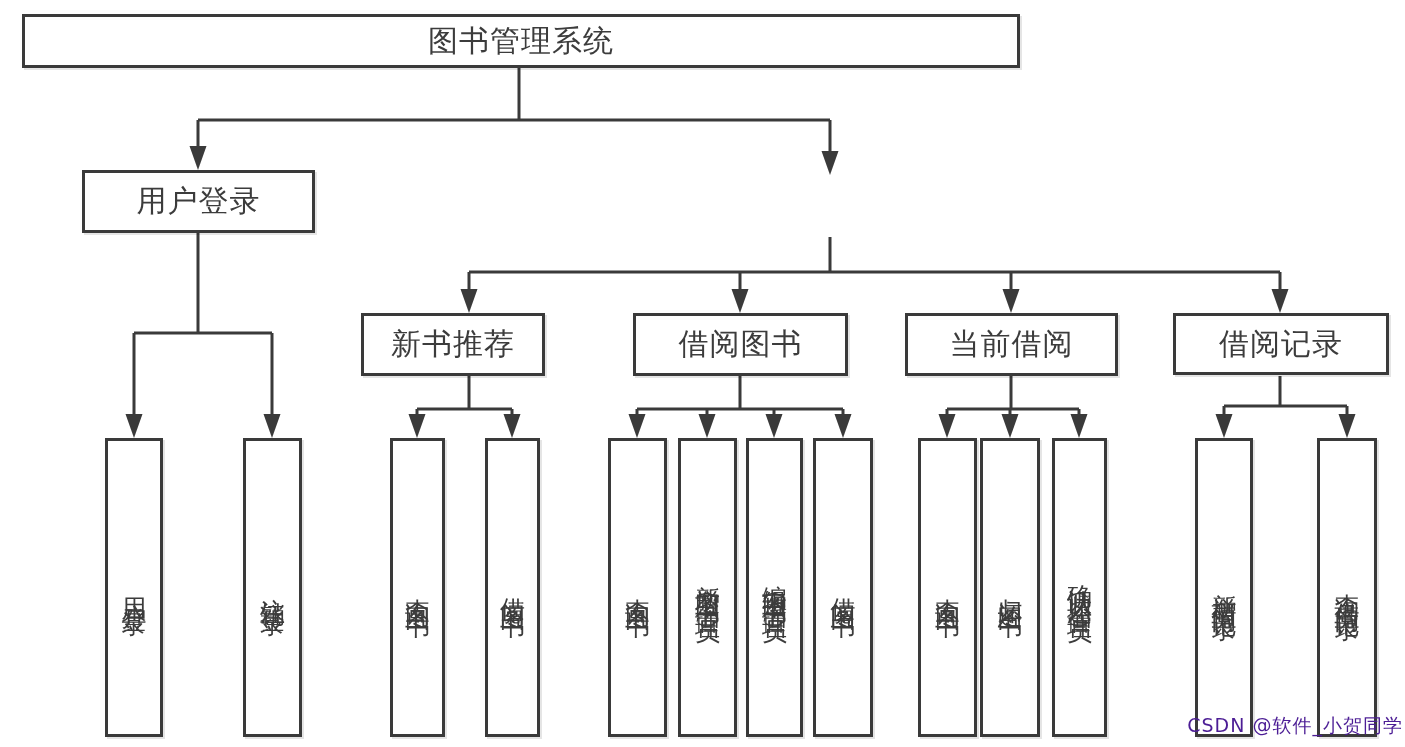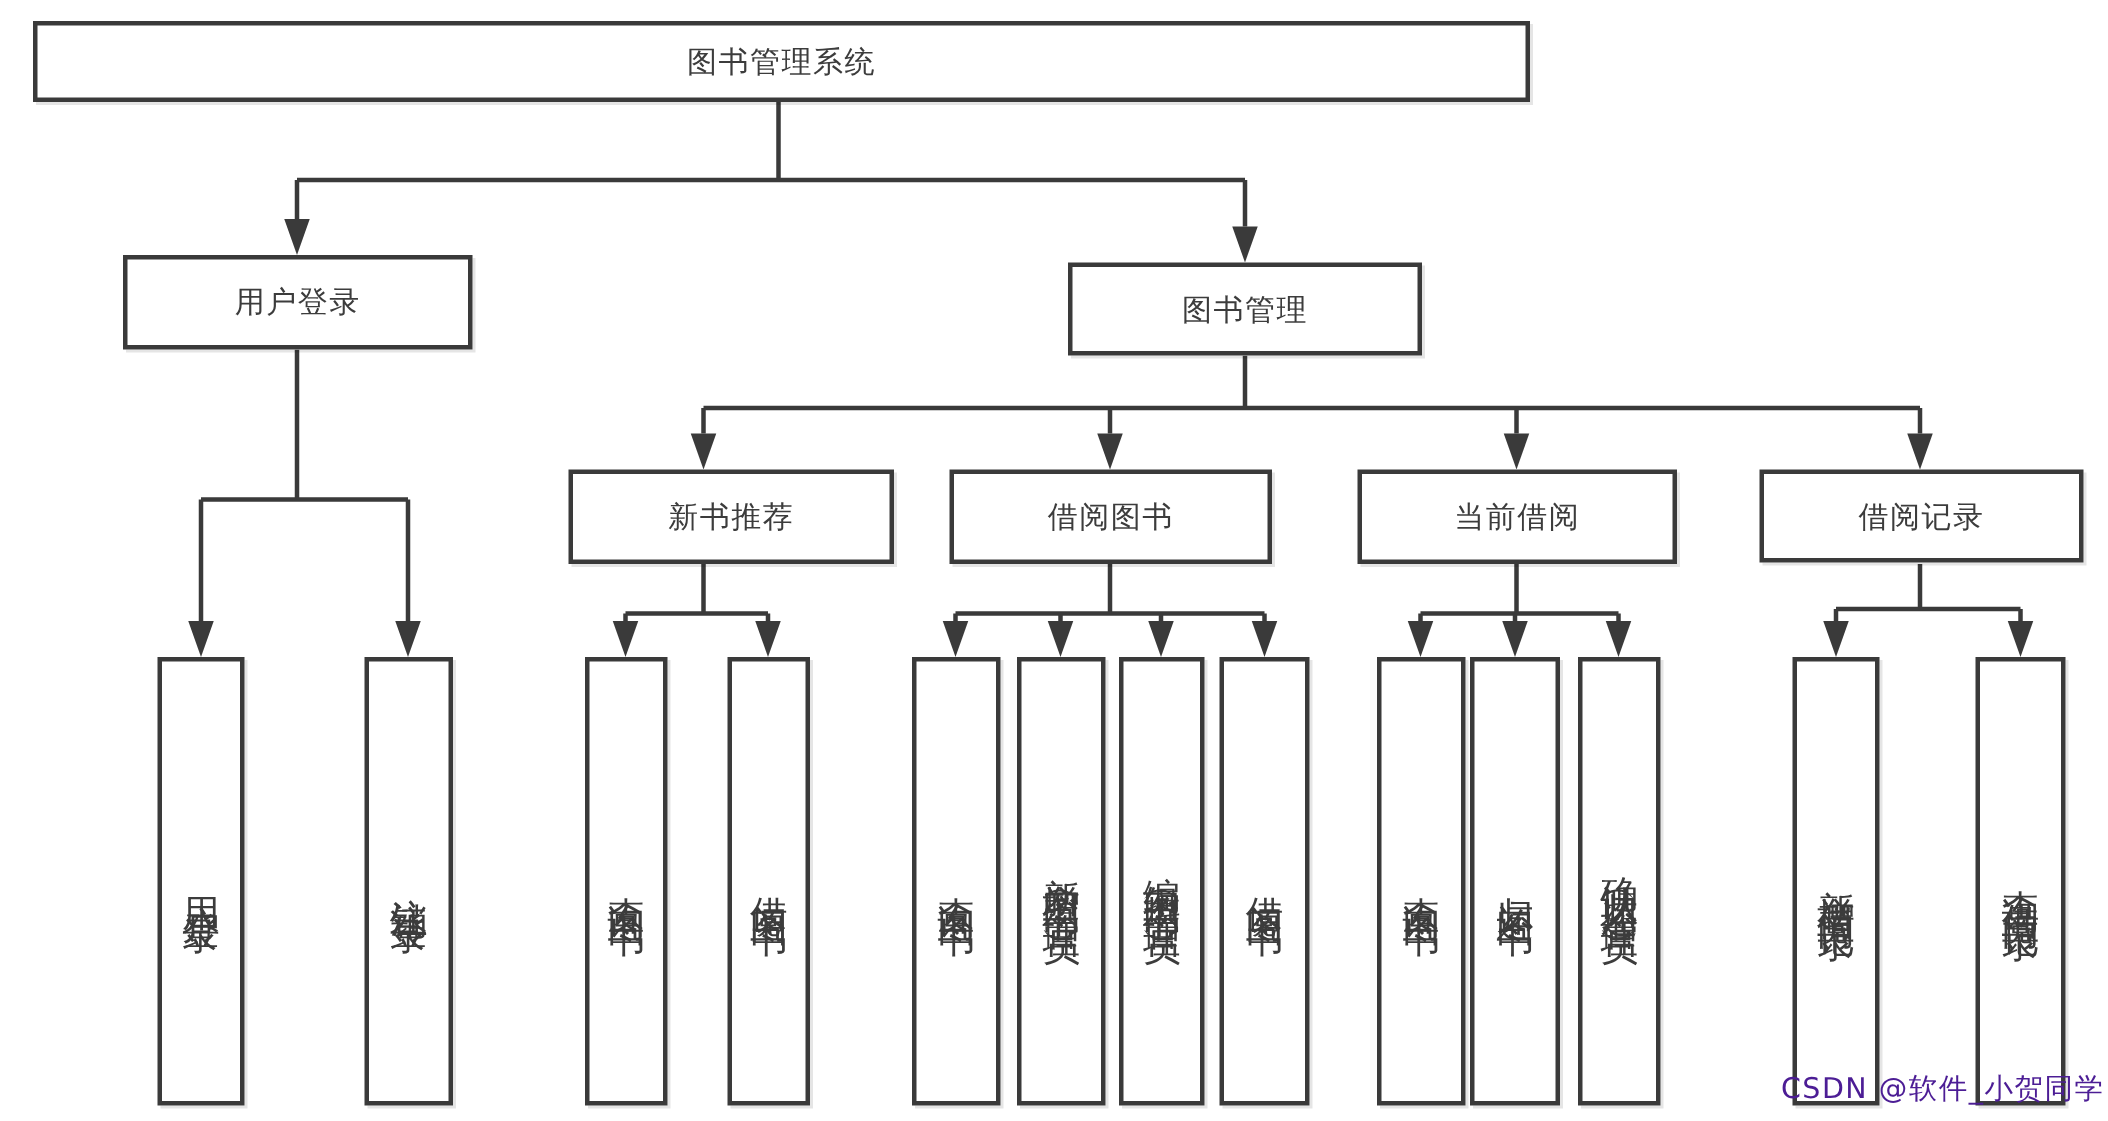--- a/index.html
+++ b/index.html
@@ -6,21 +6,21 @@
   .canvas{
     position:relative;width:1405px;height:747px;background:#ffffff;overflow:hidden;
     font-family:"DejaVu Sans","Liberation Sans",sans-serif;
   }
   .connectors{position:absolute;left:0;top:0;}
   .box{
     position:absolute;box-sizing:border-box;background:#ffffff;
     border:3px solid #3a3a3a;display:flex;align-items:center;justify-content:center;
     color:#3c3c3c;box-shadow:2px 2px 0 rgba(0,0,0,0.10);
   }
-  .h-label{font-size:20px;letter-spacing:1px;white-space:nowrap;}
+  .h-label{font-size:30px;letter-spacing:1px;white-space:nowrap;}
   .v-label{
     writing-mode:vertical-rl;text-orientation:mixed;
     font-size:25px;letter-spacing:5px;line-height:1;white-space:nowrap;
   }
   .watermark{
     position:absolute;right:2px;bottom:8px;font-size:19px;letter-spacing:1px;
     color:#4c1d95;z-index:10;white-space:nowrap;
   }
 </style>
 </head>
@@ -68,25 +68,22 @@
     </g>
   </svg>
 
   <div class="box" style="left:22px;top:14px;width:998px;height:54px;">
     <span class="h-label">图书管理系统</span>
   </div>
 
   <div class="box" style="left:82px;top:170px;width:233px;height:63px;">
     <span class="h-label">用户登录</span>
   </div>
-  <div class="box" style="left:712px;top:175px;width:236px;height:62px;">
-    <span class="h-label">图书管理</span>
-  </div>
 
-  <div class="box" style="left:379px;top:313px;width:217px;height:63px;">
+  <div class="box" style="left:361px;top:313px;width:184px;height:63px;">
     <span class="h-label">新书推荐</span>
   </div>
   <div class="box" style="left:633px;top:313px;width:215px;height:63px;">
     <span class="h-label">借阅图书</span>
   </div>
   <div class="box" style="left:905px;top:313px;width:213px;height:63px;text-align:center;">
     <span class="h-label">当前借阅</span>
   </div>
   <div class="box" style="left:1173px;top:313px;width:216px;height:62px;justify-content:center;">
     <span class="h-label">借阅记录</span>

